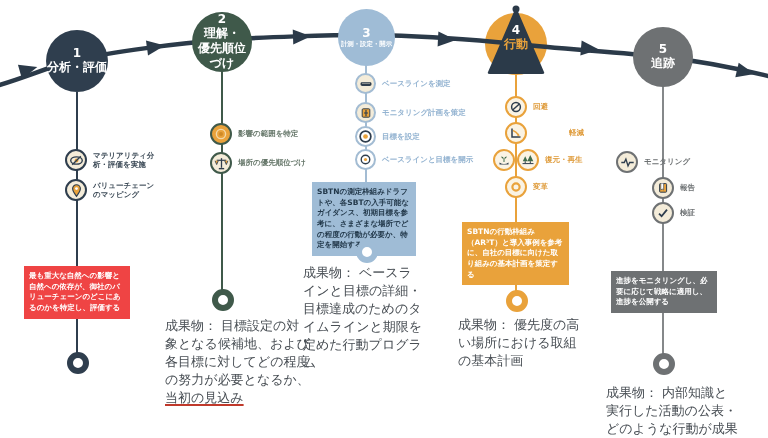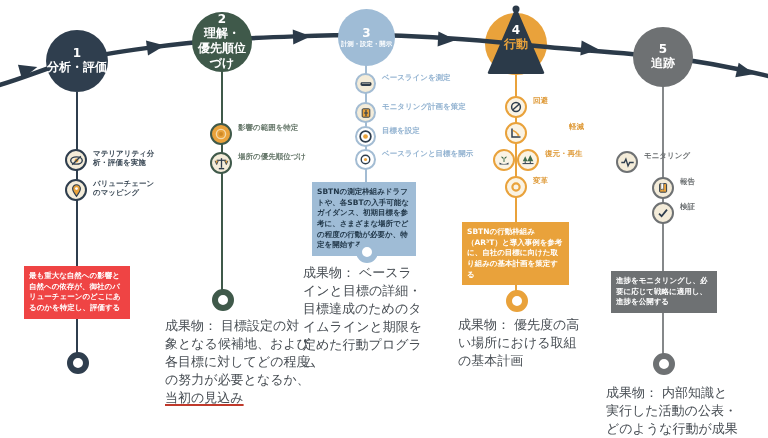--- a/index.html
+++ b/index.html
@@ -12,21 +12,21 @@
         align-items:center;justify-content:center;text-align:center;z-index:3;}
   .node-num{font-size:12px;font-weight:bold;line-height:1.1;}
   .node-title{font-size:12px;font-weight:bold;line-height:1.25;white-space:pre-line;}
   .node4-disc{position:absolute;border-radius:50%;z-index:1;}
   .node4-tri{position:absolute;z-index:3;pointer-events:none;}
   .node4-text{position:absolute;z-index:4;display:flex;flex-direction:column;align-items:center;
         text-align:center;}
   
   .vline{position:absolute;width:2px;z-index:1;}
   
-  .item{position:absolute;display:flex;align-items:flex-start;gap:6px;z-index:2;font-family:Liberation Serif, serif;}
+  .item{position:absolute;display:flex;align-items:center;gap:6px;z-index:2;font-family:Liberation Serif, serif;}
   .badge{width:22px;height:22px;border-radius:50%;background:#f4ecd9;border:2px solid #2f3e4e;
          box-sizing:border-box;display:flex;align-items:center;justify-content:center;flex:0 0 auto;}
   .badge svg{display:block;}
   .lbl{font-size:7.5px;font-weight:600;line-height:1.25;}
   
   .box{position:absolute;z-index:2;color:#fff;font-size:7.5px;font-weight:bold;line-height:1.42;
        padding:5px 5px;box-sizing:border-box;}
   
   .ring{position:absolute;width:10px;height:10px;border-radius:50%;background:#fff;z-index:2;}
   

